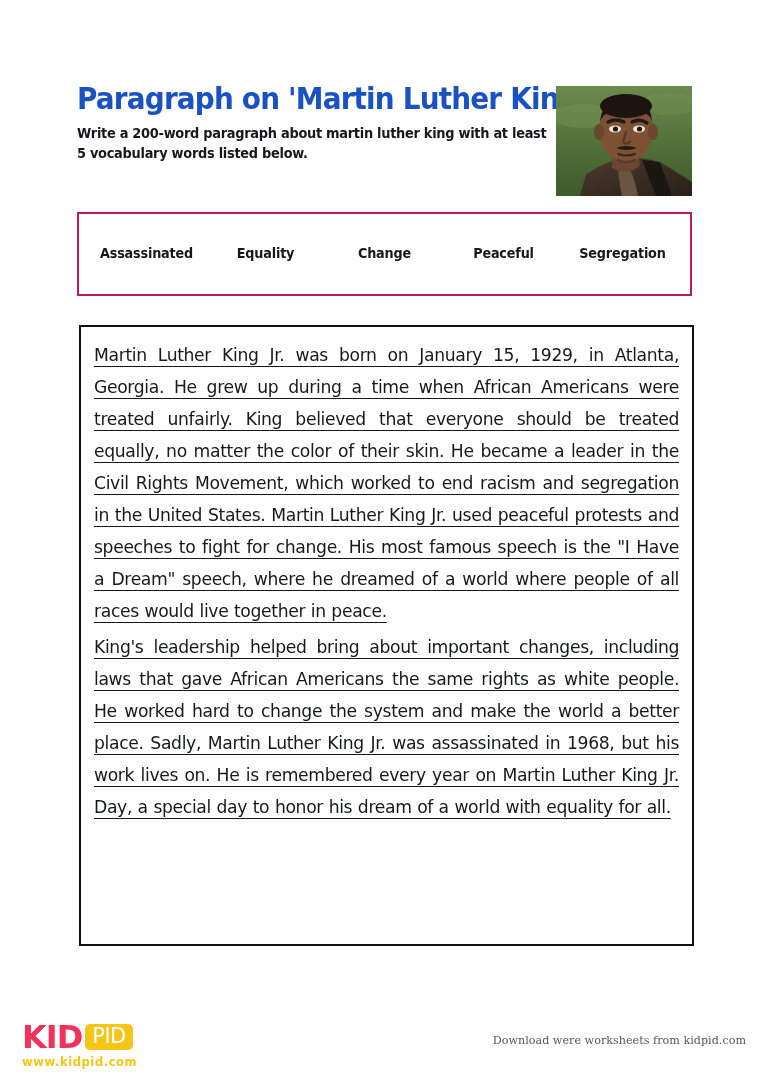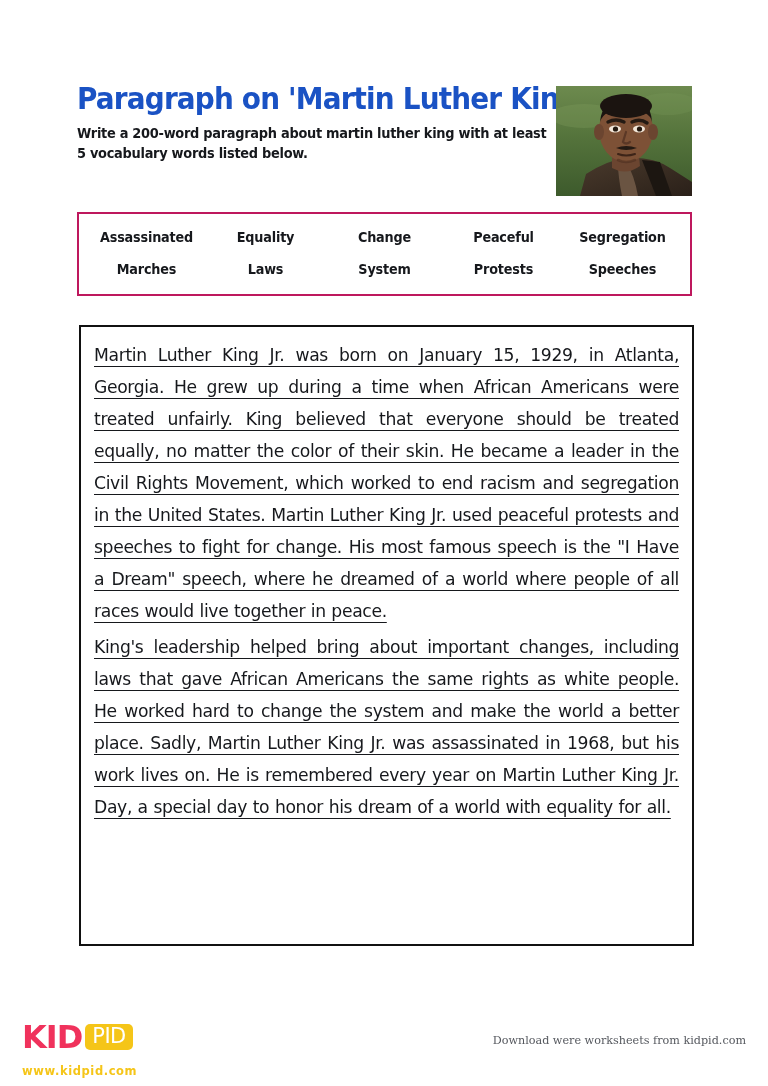--- a/index.html
+++ b/index.html
@@ -162,21 +162,21 @@
     letter-spacing: -0.5px;
     line-height: 1;
     margin-left: 3px;
   }
   .logo-url {
     font-family: "DejaVu Sans", sans-serif;
     font-size: 11.5px;
     font-weight: bold;
     color: #f5c518;
     letter-spacing: 0.6px;
-    margin-top: 12px;
+    margin-top: 3px;
   }
   .footer-note {
     position: absolute;
     right: 22px;
     top: 1032px;
     text-align: right;
     font-family: "DejaVu Serif", serif;
     font-size: 11.2px;
     color: #55585e;
     line-height: 1.55;
@@ -245,27 +245,20 @@
   </div>
 
   <div class="vocab-box">
     <div class="vocab-row">
       <div class="vocab-cell">Assassinated</div>
       <div class="vocab-cell">Equality</div>
       <div class="vocab-cell">Change</div>
       <div class="vocab-cell">Peaceful</div>
       <div class="vocab-cell">Segregation</div>
     </div>
-    <div class="vocab-row">
-      <div class="vocab-cell">Marches</div>
-      <div class="vocab-cell">Laws</div>
-      <div class="vocab-cell">System</div>
-      <div class="vocab-cell">Protests</div>
-      <div class="vocab-cell">Speeches</div>
-    </div>
   </div>
 
   <div class="writing-box">
     <p class="para">Martin Luther King Jr. was born on January 15, 1929, in Atlanta, Georgia. He grew up during a time when African Americans were treated unfairly. King believed that everyone should be treated equally, no matter the color of their skin. He became a leader in the Civil Rights Movement, which worked to end racism and segregation in the United States. Martin Luther King Jr. used peaceful protests and speeches to fight for change. His most famous speech is the "I Have a Dream" speech, where he dreamed of a world where people of all races would live together in peace.</p>
     <p class="para">King's leadership helped bring about important changes, including laws that gave African Americans the same rights as white people. He worked hard to change the system and make the world a better place. Sadly, Martin Luther King Jr. was assassinated in 1968, but his work lives on. He is remembered every year on Martin Luther King Jr. Day, a special day to honor his dream of a world with equality for all.</p>
   </div>
 
   <div class="footer-logo">
     <div class="logo-mark">
       <span class="logo-kid">KID</span>

